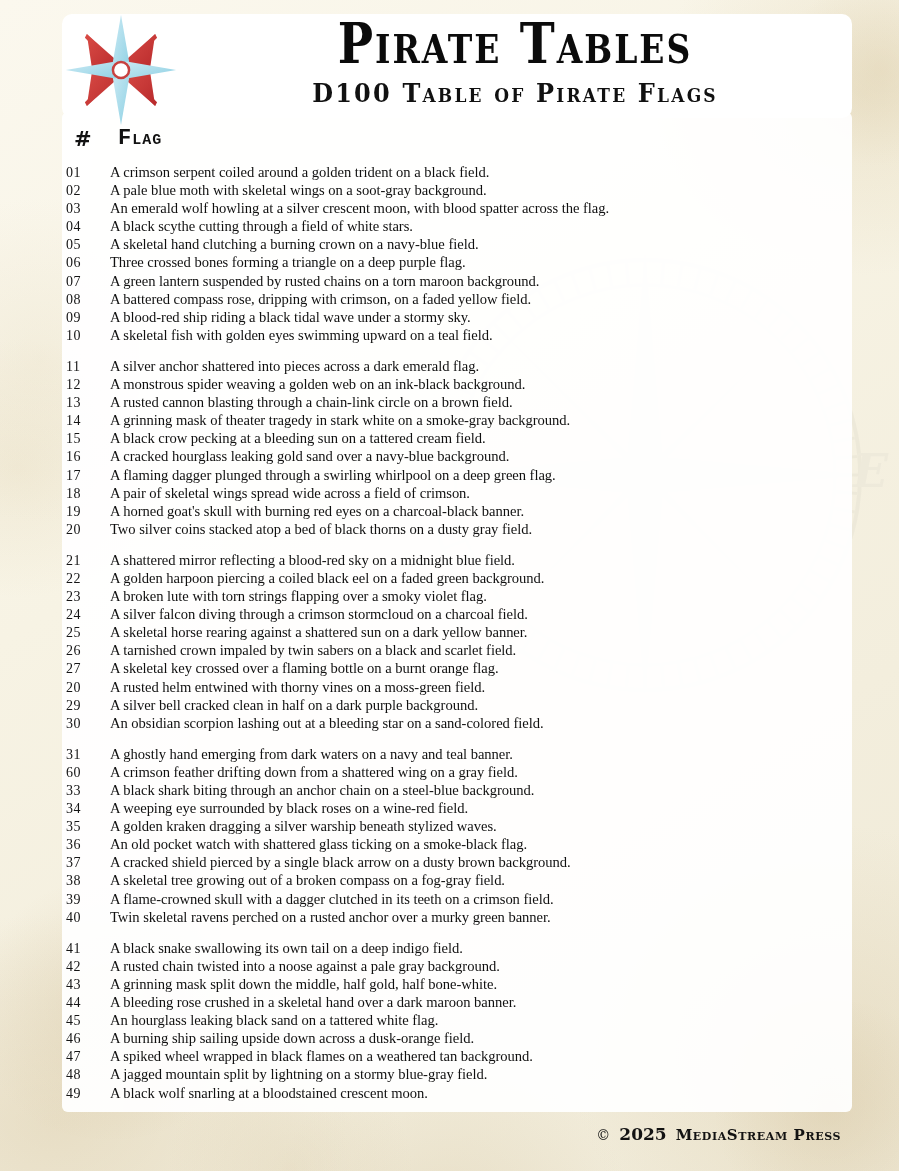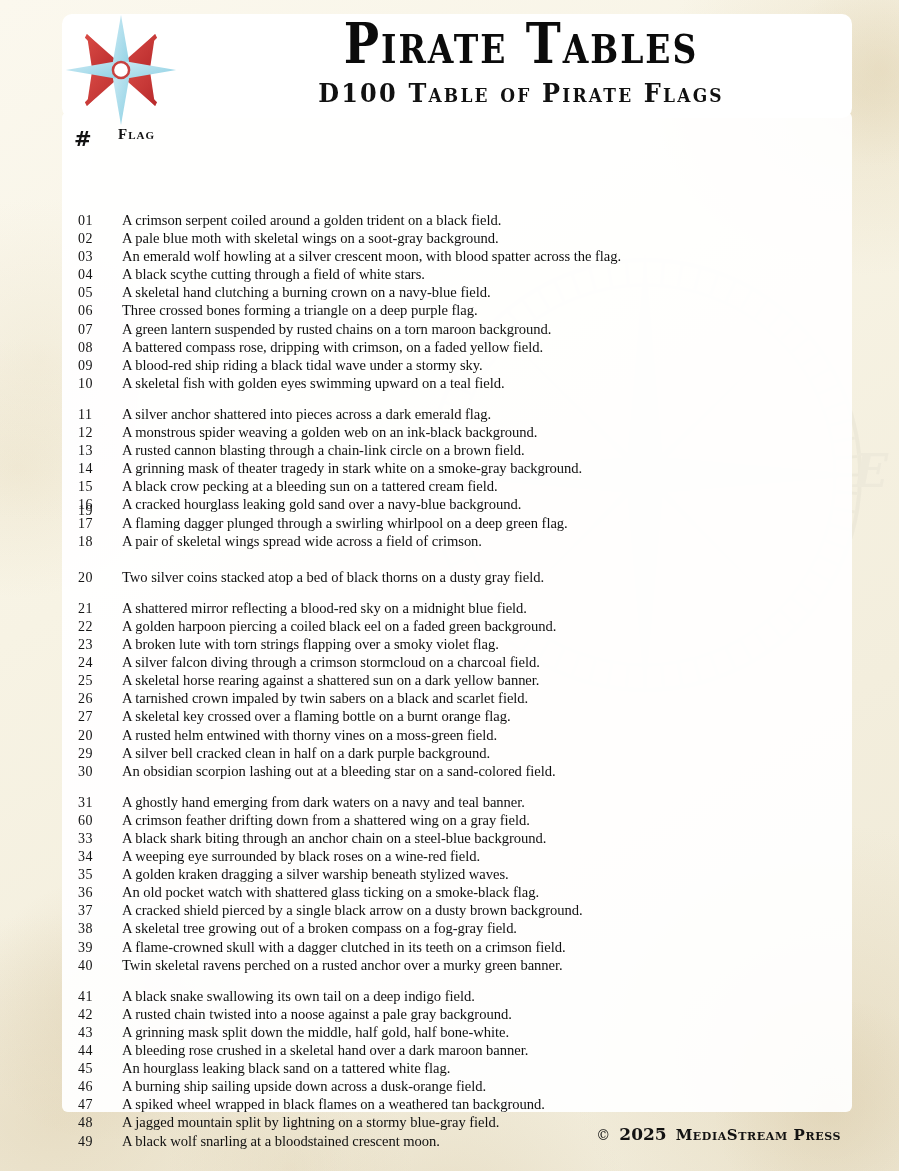--- a/index.html
+++ b/index.html
@@ -80,21 +80,21 @@
     position: absolute;
     left: 64px;
     top: 12px;
     width: 114px;
     height: 116px;
     z-index: 5;
   }
 
   #title-block {
     position: absolute;
-    left: 201px;
+    left: 195px;
     top: 16px;
     width: 640px;
     z-index: 6;
     text-align: center;
   }
   #main-title {
     font-family: "DejaVu Serif", "Liberation Serif", serif;
     font-weight: bold;
     font-size: 47px;
     line-height: 1.0;
@@ -134,54 +134,53 @@
   .col-head .h-num {
     width: 44px;
     font-family: "DejaVu Serif", "Liberation Serif", serif;
     font-weight: bold;
     font-size: 21px;
     color: #121212;
     text-align: left;
     padding-left: 2px;
   }
   .col-head .h-flag {
-    font-family: Liberation Serif, serif;
+    font-family: Liberation Mono, monospace;
     font-weight: bold;
-    font-size: 15px;
+    font-size: 22px;
     letter-spacing: 1px;
     color: #121212;
     font-variant: small-caps;
   }
 
   .group { margin-bottom: 13px; }
 
   .row {
     display: flex;
     align-items: baseline;
     height: 18.1px;
-    padding-left: 14px;
+    padding-left: 2px;
   }
   .row .num {
     width: 44px;
     flex: 0 0 44px;
     font-family: "Liberation Serif", "DejaVu Serif", serif;
     font-size: 14px;
     color: #141414;
     text-align: left;
     padding-left: 2px;
     font-variant-numeric: oldstyle-nums;
     letter-spacing: 0.5px;
   }
   .row .txt {
     font-family: "Liberation Serif", "DejaVu Serif", serif;
     font-size: 14.6px;
     color: #101010;
     white-space: nowrap;
     letter-spacing: -0.05px;
-    margin-top: 48px;
   }
 
   
   #footer {
     position: absolute;
     right: 58px;
     top: 1124px;
     z-index: 8;
     display: flex;
     align-items: baseline;
@@ -427,20 +426,21 @@
         <div class="row">
           <div class="num">17</div>
           <div class="txt">A flaming dagger plunged through a swirling whirlpool on a deep green flag.</div>
         </div>
         <div class="row">
           <div class="num">18</div>
           <div class="txt">A pair of skeletal wings spread wide across a field of crimson.</div>
         </div>
         <div class="row">
           <div class="num">19</div>
+          <div class="txt">A horned goat's skull with burning red eyes on a charcoal-black banner.</div>
         </div>
         <div class="row">
           <div class="num">20</div>
           <div class="txt">Two silver coins stacked atop a bed of black thorns on a dusty gray field.</div>
         </div>
       </div>
       <div class="group">
         <div class="row">
           <div class="num">21</div>
           <div class="txt">A shattered mirror reflecting a blood-red sky on a midnight blue field.</div>

